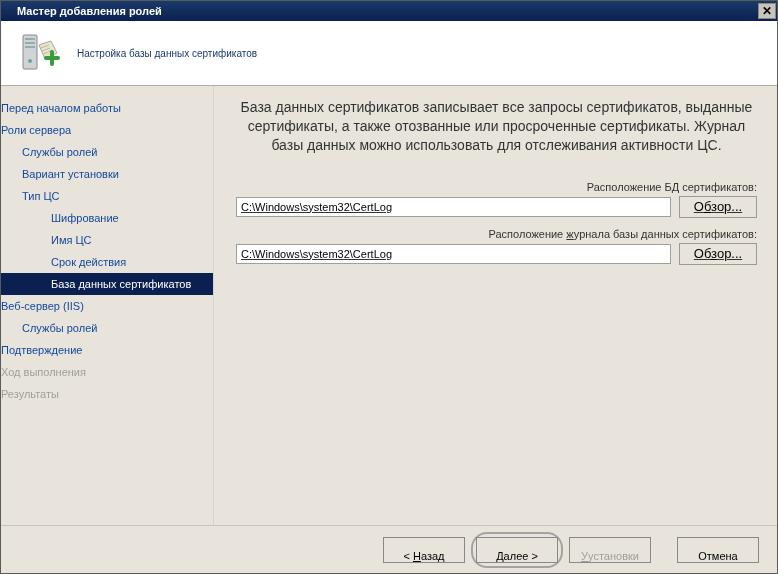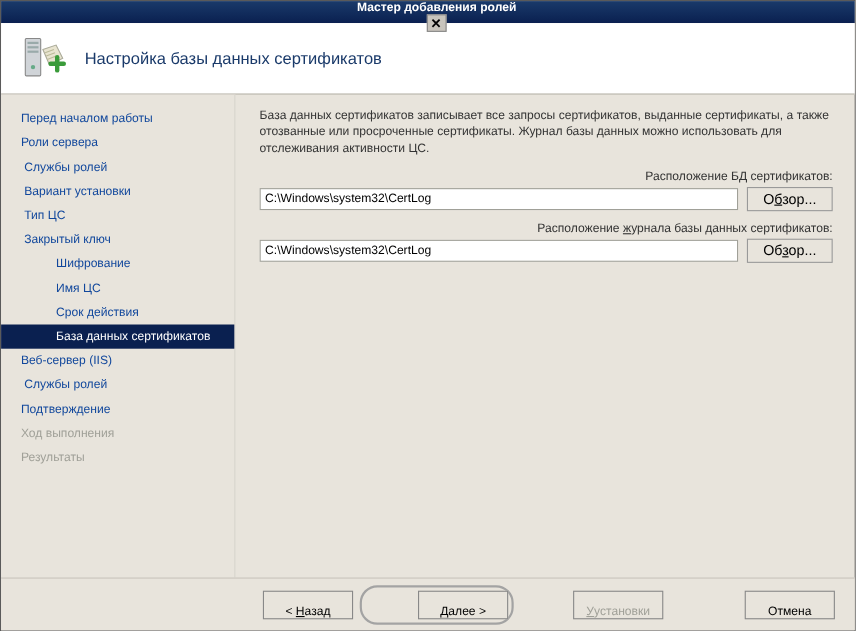--- a/index.html
+++ b/index.html
@@ -21,21 +21,20 @@
   .titlebar {
     height: 20px;
     background: linear-gradient(to bottom, #1a3a6a, #0a2050);
     color: #fff;
     display: flex;
     align-items: center;
     justify-content: space-between;
     padding-left: 16px;
     font-size: 11px;
     font-weight: bold;
-    flex-direction: column;
   }
   .titlebar .close-btn {
     width: 18px;
     height: 16px;
     background: #c8c4bc;
     color: #000;
     display: flex;
     align-items: center;
     justify-content: center;
     font-size: 12px;
@@ -53,70 +52,71 @@
     padding-left: 18px;
   }
   .header-icon {
     width: 44px;
     height: 44px;
     margin-right: 14px;
     position: relative;
   }
   .header-icon svg { width: 44px; height: 44px; }
   .header-title {
-    font-size: 15px;
+    font-size: 10px;
     color: #1a3a6a;
   }
   .body-area {
     display: flex;
     height: calc(100% - 20px - 65px - 48px);
   }
   .sidebar {
     width: 213px;
     height: 100%;
     background: #e8e4dc;
     padding-top: 11px;
     border-right: 1px solid #d8d4cc;
   }
   .nav-item {
     height: 22px;
     display: flex;
     align-items: center;
     color: #11479c;
     cursor: pointer;
-    padding-left: 18px;
     font-size: 11px;
   }
   .nav-item.level-1 { padding-left: 21px; }
   .nav-item.level-2 { padding-left: 50px; }
   .nav-item.disabled { color: #a0a098; cursor: default; }
   .nav-item.selected {
     background: #0a2050;
     color: #fff;
   }
   .content {
     flex: 1;
     padding: 12px 20px 10px 22px;
     color: #333;
   }
   .desc {
-    font-size: 11px;
+    font-size: 14px;
     line-height: 1.35;
     color: #333;
-    margin-bottom: 12px;
+    margin-bottom: 26px;
+    text-align: center;
   }
   .field-label {
     font-size: 11px;
     margin-bottom: 3px;
     text-align: right;
   }
   .field-row {
     display: flex;
     align-items: center;
     margin-bottom: 10px;
+    text-decoration: underline;
   }
   .text-input {
     flex: 1;
     height: 20px;
     border: 1px solid #a0a098;
     background: #fff;
     font-family: inherit;
     font-size: 11px;
     padding: 0 4px;
     outline: none;
@@ -163,21 +163,20 @@
   }
   .footer-btn {
     height: 23px;
     min-width: 82px;
     background: #e8e4dc;
     border: 1px solid #888;
     font-family: inherit;
     font-size: 11px;
     cursor: pointer;
     padding: 12px 10px;
-    margin-left: 48px;
   }
   .footer-btn:disabled {
     color: #a0a098;
     cursor: default;
   }
   .highlight-box {
     border: 2px solid #a3a3a3;
     border-radius: 16px;
     padding: 3px;
     display: inline-flex;
@@ -214,21 +213,20 @@
     <div class="header-title">Настройка базы данных сертификатов</div>
   </div>
 
   <div class="body-area">
     <div class="sidebar" id="sidebar">
         <div class="nav-item level-0">Перед началом работы</div>
         <div class="nav-item level-0">Роли сервера</div>
         <div class="nav-item level-1">Службы ролей</div>
         <div class="nav-item level-1">Вариант установки</div>
         <div class="nav-item level-1">Тип ЦС</div>
-        <div class="nav-item level-1">Закрытый ключ</div>
         <div class="nav-item level-2">Шифрование</div>
         <div class="nav-item level-2">Имя ЦС</div>
         <div class="nav-item level-2">Срок действия</div>
         <div class="nav-item level-2 selected">База данных сертификатов</div>
         <div class="nav-item level-0">Веб-сервер (IIS)</div>
         <div class="nav-item level-1">Службы ролей</div>
         <div class="nav-item level-0">Подтверждение</div>
         <div class="nav-item level-0 disabled">Ход выполнения</div>
         <div class="nav-item level-0 disabled">Результаты</div>
       </div>

